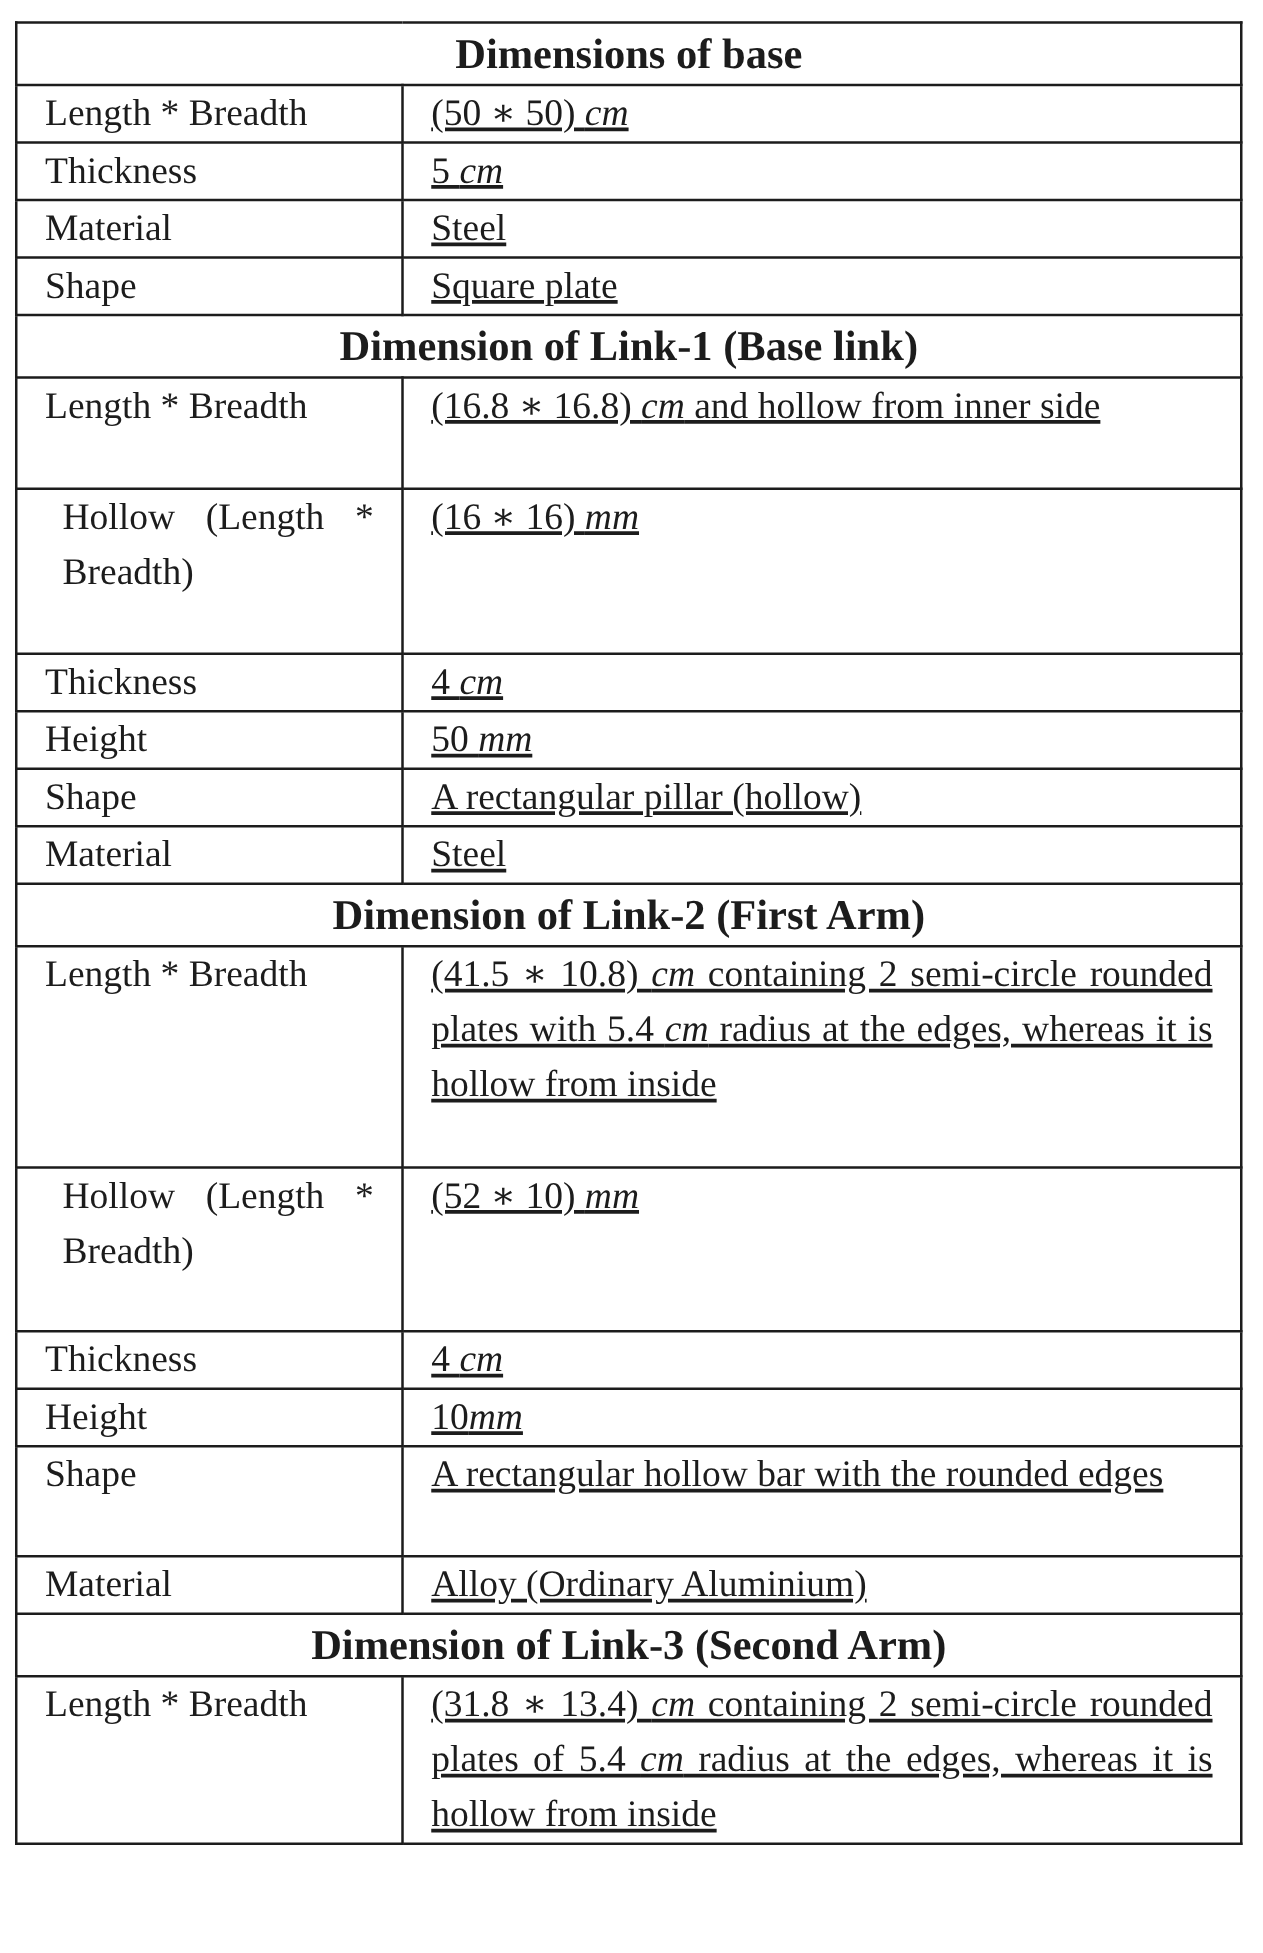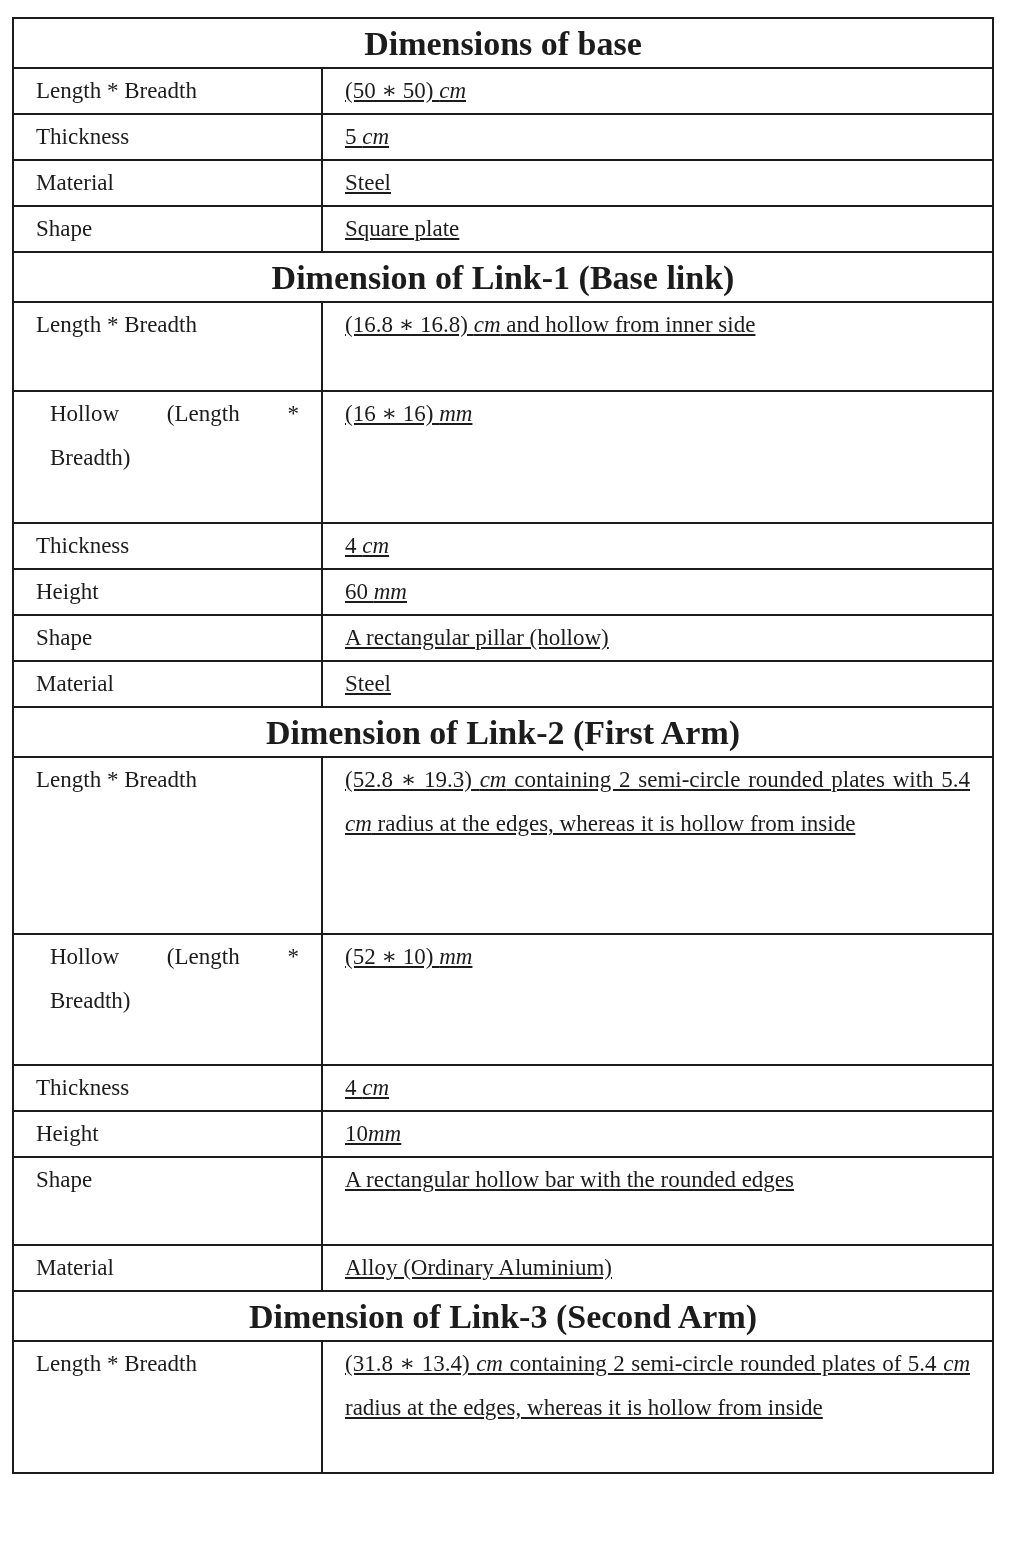--- a/index.html
+++ b/index.html
@@ -7,21 +7,21 @@
   .tbl {
     position: absolute; left: 12px; top: 17px; width: 980px;
     border-collapse: collapse; table-layout: fixed;
     font-family: "Liberation Serif", "DejaVu Serif", serif;
     color: #1c1c1c;
   }
   .tbl td {
     border: 2px solid #1c1c1c;
     vertical-align: top;
     padding: 0 22px 0 22px;
-    font-size: 23px;
+    font-size: 30px;
     line-height: 44px;
   }
   .tbl col.c1 { width: 309px; }
   .tbl col.c2 { width: 671px; }
   .tbl td.hdr {
     text-align: center; font-weight: bold; font-size: 34px;
     line-height: 46px; padding-top: 2px; padding-bottom: 0; margin-top: 40px;
   }
   .tbl td.val { text-align: justify; text-align-last: left; text-decoration: underline; }
   .tbl td.lab-j { text-align: justify; text-align-last: left; padding-left: 36px; }
@@ -67,37 +67,37 @@
     <tr style="height:132px">
       <td class="lab-j">Hollow (Length * Breadth)</td>
       <td class="val"><span>(16 ∗ 16) </span><span class="math">mm</span></td>
     </tr>
     <tr style="height:46px">
       <td>Thickness</td>
       <td class="val"><span>4 </span><span class="math">cm</span></td>
     </tr>
     <tr style="height:46px">
       <td>Height</td>
-      <td class="val"><span>60 </span><span class="math">mm</span></td>
+      <td class="val"><span>50 </span><span class="math">mm</span></td>
     </tr>
     <tr style="height:45px">
       <td>Shape</td>
       <td class="val">A rectangular pillar (hollow)</td>
     </tr>
     <tr style="height:45px">
       <td>Material</td>
       <td class="val">Steel</td>
     </tr>
 
     <tr style="height:50px">
       <td class="hdr" colspan="2">Dimension of Link-2 (First Arm)</td>
     </tr>
     <tr style="height:177px">
       <td>Length * Breadth</td>
-      <td class="val"><span>(52.8 ∗ 19.3) </span><span class="math">cm</span><span> containing 2 semi-circle rounded plates with 5.4 </span><span class="math">cm</span><span> radius at the edges, whereas it is hollow from inside</span></td>
+      <td class="val"><span>(41.5 ∗ 10.8) </span><span class="math">cm</span><span> containing 2 semi-circle rounded plates with 5.4 </span><span class="math">cm</span><span> radius at the edges, whereas it is hollow from inside</span></td>
     </tr>
     <tr style="height:131px">
       <td class="lab-j">Hollow (Length * Breadth)</td>
       <td class="val"><span>(52 ∗ 10) </span><span class="math">mm</span></td>
     </tr>
     <tr style="height:46px">
       <td>Thickness</td>
       <td class="val"><span>4 </span><span class="math">cm</span></td>
     </tr>
     <tr style="height:46px">

